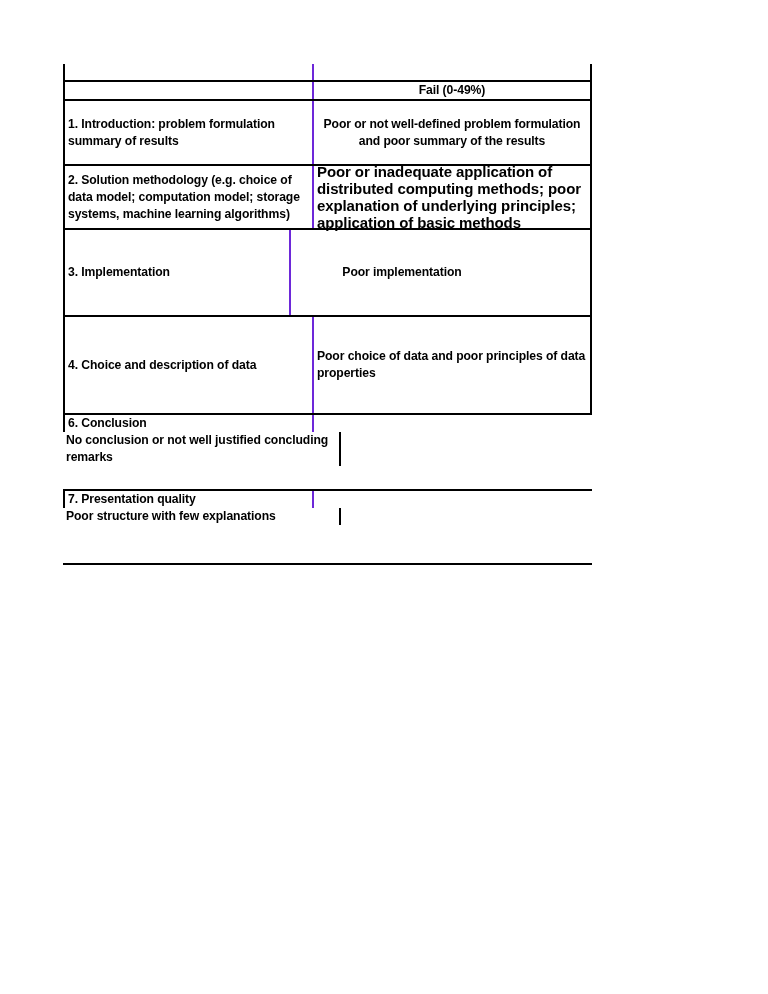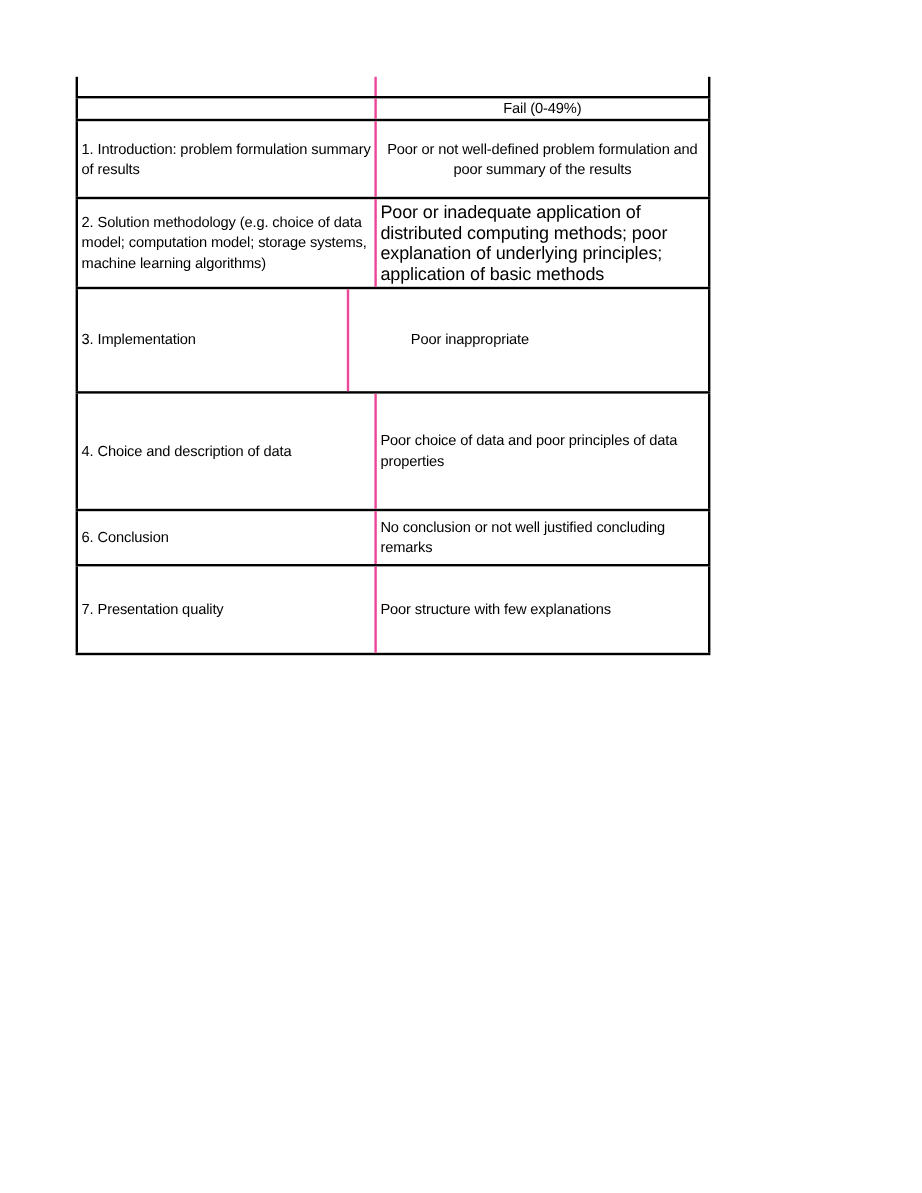--- a/index.html
+++ b/index.html
@@ -2,54 +2,54 @@
 <html><head>
 <meta charset="utf-8">
 <style>
   html, body { margin: 0; padding: 0; background: #ffffff; }
   body { width: 768px; height: 994px; position: relative; overflow: hidden;
          font-family: "Liberation Sans", sans-serif; color: #000; }
   .tbl { position: absolute; left: 63px; top: 64px; width: 529px; }
   .row { display: flex; border-bottom: 2px solid #000; box-sizing: border-box; }
   .row.first { border-bottom: 2px solid #000; }
   .cell { box-sizing: border-box; font-size: 12.2px; line-height: 17px;
-          display: flex; align-items: center; padding: 0 3px; letter-spacing: -0.1px; }
-  .c1 { width: 251px; border-left: 2px solid #000; border-right: 2px solid #ec4899; }
+          display: flex; align-items: center; padding: 0 3px; letter-spacing: -0.1px; font-weight: bold; }
+  .c1 { width: 251px; border-left: 2px solid #000; border-right: 2px solid #6d28d9; }
   .c2 { width: 278px; border-right: 2px solid #000; }
   .center { justify-content: center; text-align: center; }
 </style>
 </head>
 <body>
 
 <div class="tbl">
   <div class="row first" style="height:18px;">
     <div class="cell c1"></div>
     <div class="cell c2"></div>
   </div>
   <div class="row" style="height:19px;">
     <div class="cell c1"></div>
     <div class="cell c2 center">Fail (0-49%)</div>
   </div>
   <div class="row" style="height:65px;">
     <div class="cell c1">1. Introduction: problem formulation summary of results</div>
     <div class="cell c2 center">Poor or not well-defined problem formulation and poor summary of the results</div>
   </div>
-  <div class="row" style="height:75px;">
+  <div class="row" style="height:64px;">
     <div class="cell c1">2. Solution methodology (e.g. choice of data model; computation model; storage systems, machine learning algorithms)</div>
     <div class="cell c2" style="font-size:15px;">Poor or inadequate application of distributed computing methods; poor explanation of underlying principles; application of basic methods</div>
   </div>
   <div class="row" style="height:87px;gap:48px;">
     <div class="cell c1">3. Implementation</div>
-    <div class="cell c2">Poor inappropriate</div>
+    <div class="cell c2">Poor implementation</div>
   </div>
   <div class="row" style="height:98px;">
     <div class="cell c1">4. Choice and description of data</div>
     <div class="cell c2">Poor choice of data and poor principles of data properties</div>
   </div>
-  <div class="row" style="height:46px;">
+  <div class="row" style="height:76px;flex-direction:column;">
     <div class="cell c1">6. Conclusion</div>
     <div class="cell c2">No conclusion or not well justified concluding remarks</div>
   </div>
-  <div class="row" style="height:74px;">
+  <div class="row" style="height:74px;flex-direction:column;">
     <div class="cell c1">7. Presentation quality</div>
     <div class="cell c2">Poor structure with few explanations</div>
   </div>
 </div>
 
 </body></html>

